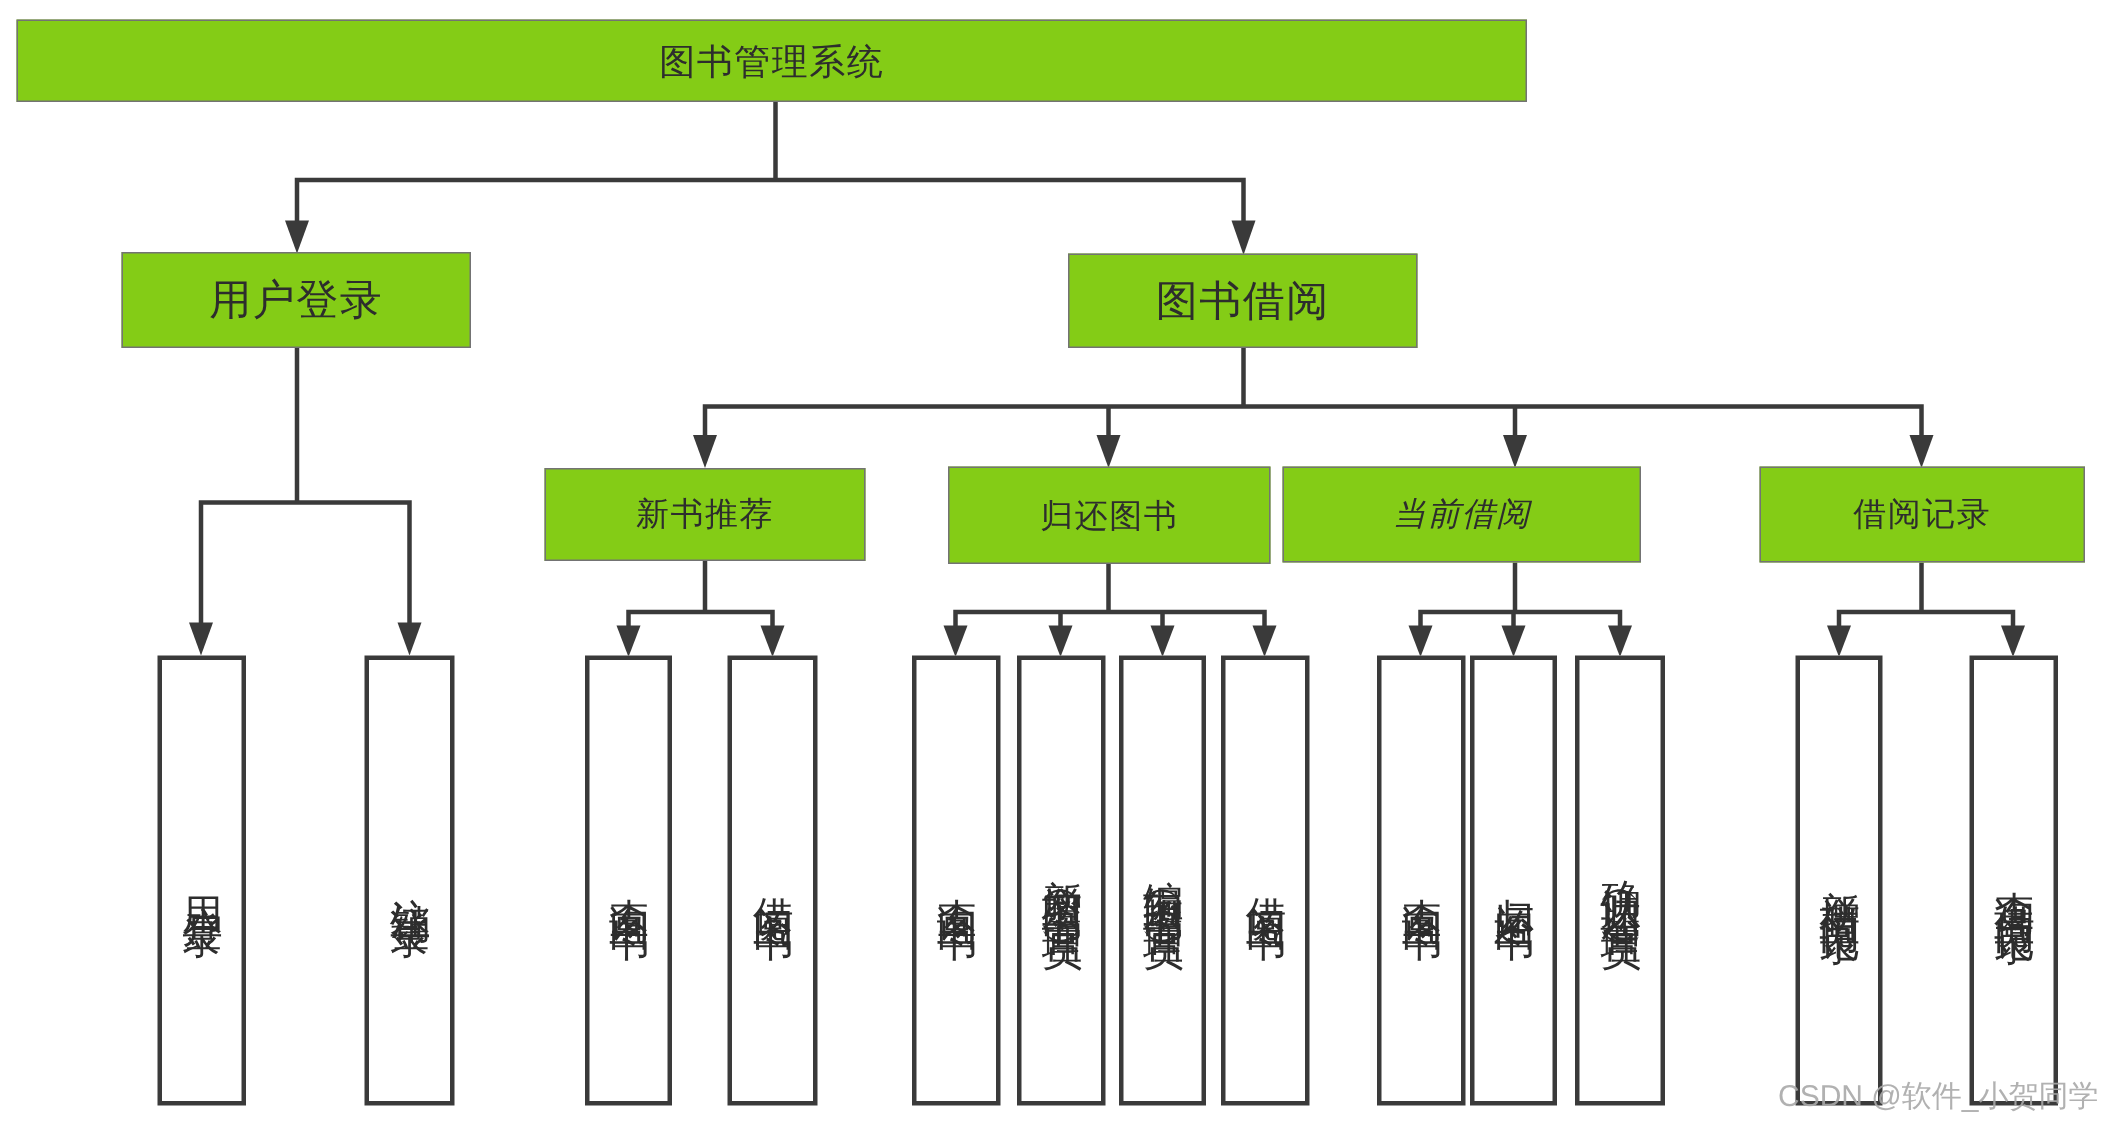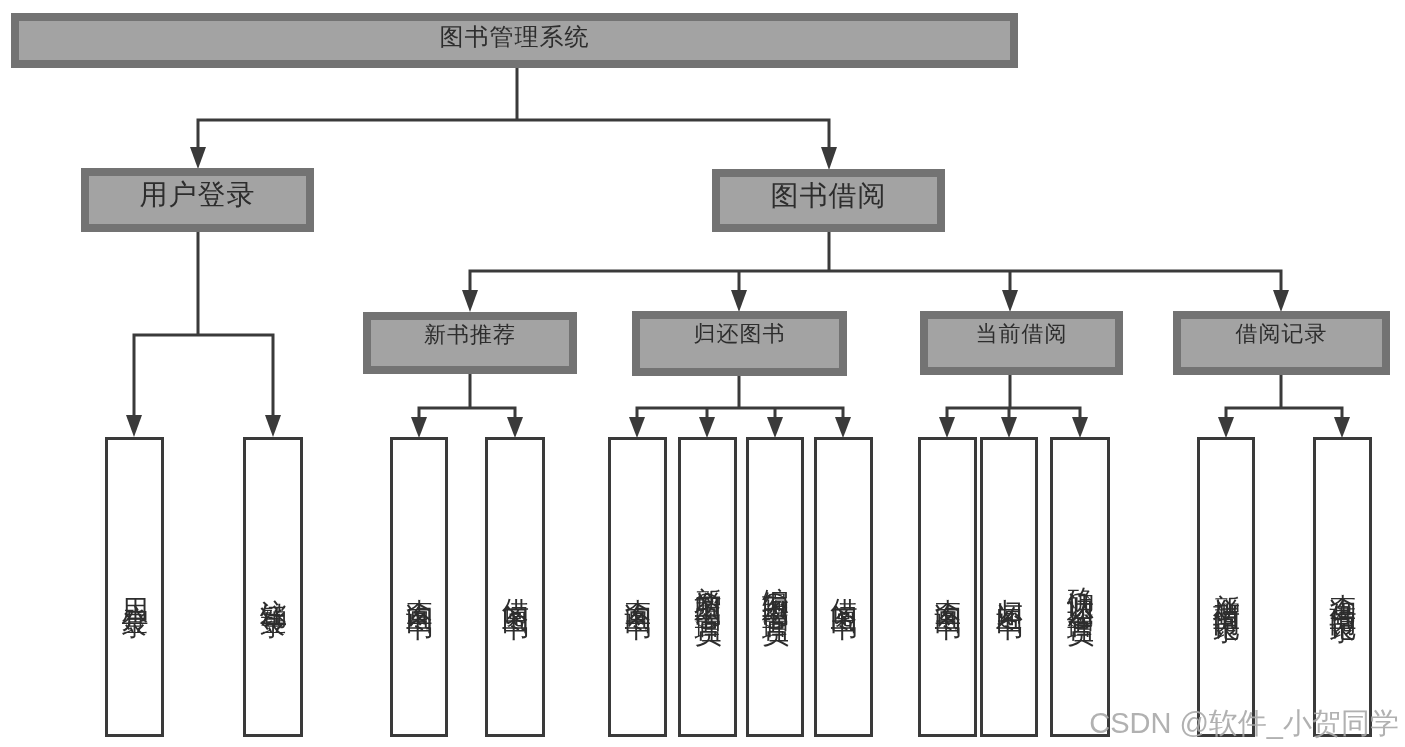--- a/index.html
+++ b/index.html
@@ -14,23 +14,24 @@
   }
   #connectors {
     position: absolute;
     left: 0; top: 0;
     width: 1405px; height: 747px;
     z-index: 0;
   }
   .node {
     position: absolute;
     box-sizing: border-box;
-    border: 8px solid #737373;
-    background: #a3a3a3;
+    border: 1px solid #737373;
+    background: #84cc16;
     display: flex;
+    align-items: center;
     justify-content: center;
     z-index: 1;
   }
   .node .label { white-space: nowrap; }
   .root-node .label  { font-size: 24px; letter-spacing: 1px; }
   .l2-node .label    { font-size: 28px; letter-spacing: 1px; }
   .l3-node .label    { font-size: 22px; letter-spacing: 1px; }
   .leaf {
     position: absolute;
     box-sizing: border-box;
@@ -50,41 +51,41 @@
     letter-spacing: 5px;
     line-height: 1;
     white-space: nowrap;
   }
   
   #node-root            { left: 11px;   top: 13px;  width: 1007px; height: 55px; }
   #node-user-login      { left: 81px;   top: 168px; width: 233px;  height: 64px; }
   #node-book-management { left: 712px;  top: 169px; width: 233px;  height: 63px; }
   #node-new-book-recommend { left: 363px;  top: 312px; width: 214px; height: 62px; }
   #node-book-borrowing     { left: 632px;  top: 311px; width: 215px; height: 65px; }
-  #node-current-borrowing  { left: 920px;  top: 311px; width: 203px; height: 64px; }
+  #node-current-borrowing  { left: 855px;  top: 311px; width: 239px; height: 64px; font-style: italic; }
   #node-borrowing-records  { left: 1173px; top: 311px; width: 217px; height: 64px; }
   
   #leaf-user-login            { left: 105px;  width: 59px; }
   #leaf-logout                { left: 243px;  width: 60px; }
   #leaf-query-books-recommend { left: 390px;  width: 58px; }
   #leaf-borrow-books-recommend{ left: 485px;  width: 60px; }
   #leaf-query-books-borrowing { left: 608px;  width: 59px; }
   #leaf-add-books-admin       { left: 678px;  width: 59px; }
   #leaf-edit-books-admin      { left: 746px;  width: 58px; }
   #leaf-borrow-books-borrowing{ left: 814px;  width: 59px; }
   #leaf-query-books-current   { left: 918px;  width: 59px; }
   #leaf-return-books          { left: 980px;  width: 58px; }
   #leaf-confirm-return-admin  { left: 1050px; width: 60px; }
   #leaf-add-borrow-record     { left: 1197px; width: 58px; }
   #leaf-query-borrow-record   { left: 1313px; width: 59px; }
   #watermark {
     position: absolute;
     right: 6px;
     bottom: 3px;
-    font-size: 29px;
+    font-size: 20px;
     color: rgba(168,168,168,0.9);
     z-index: 3;
     white-space: nowrap;
   }
 </style>
 </head>
 <body>
 
 <div id="canvas">
 

